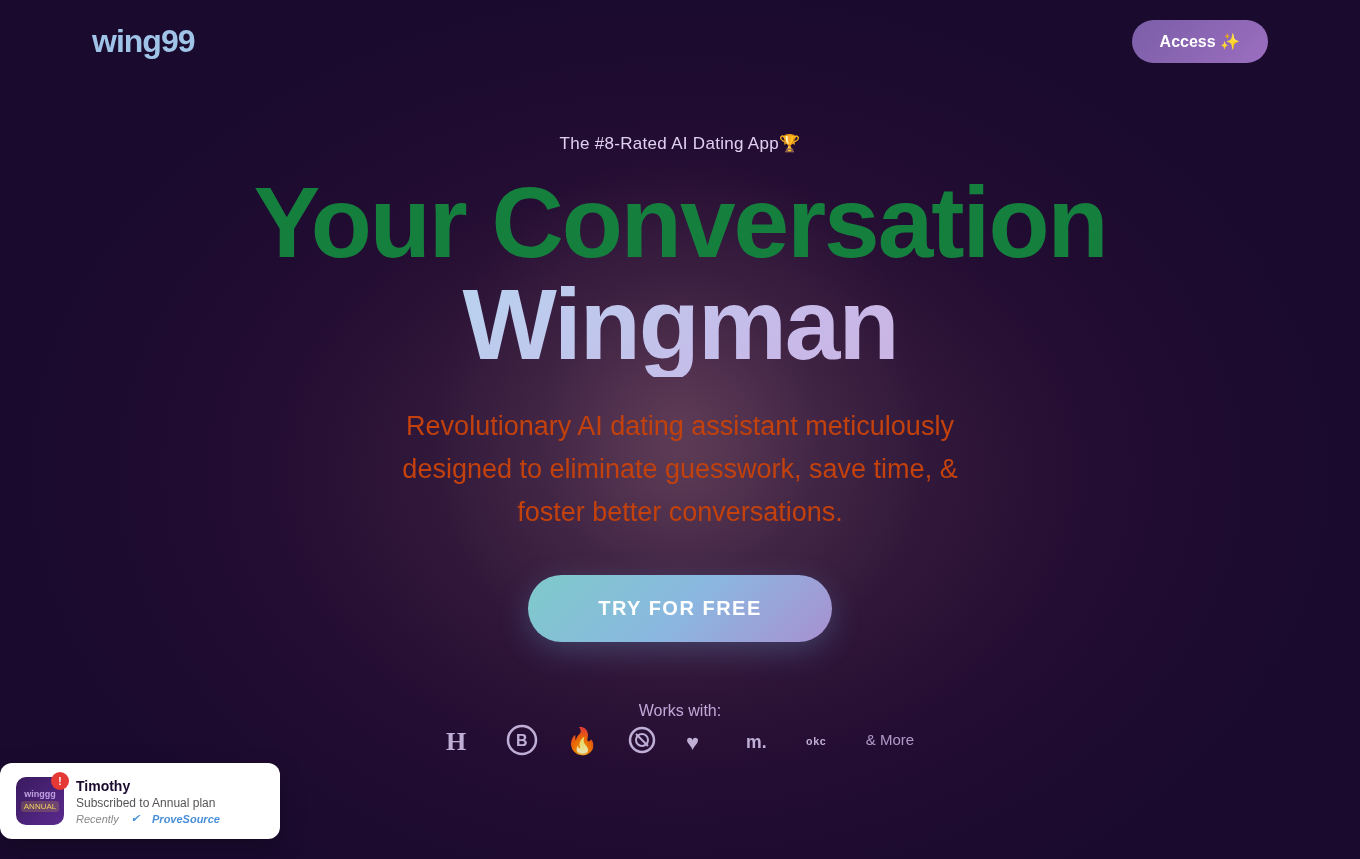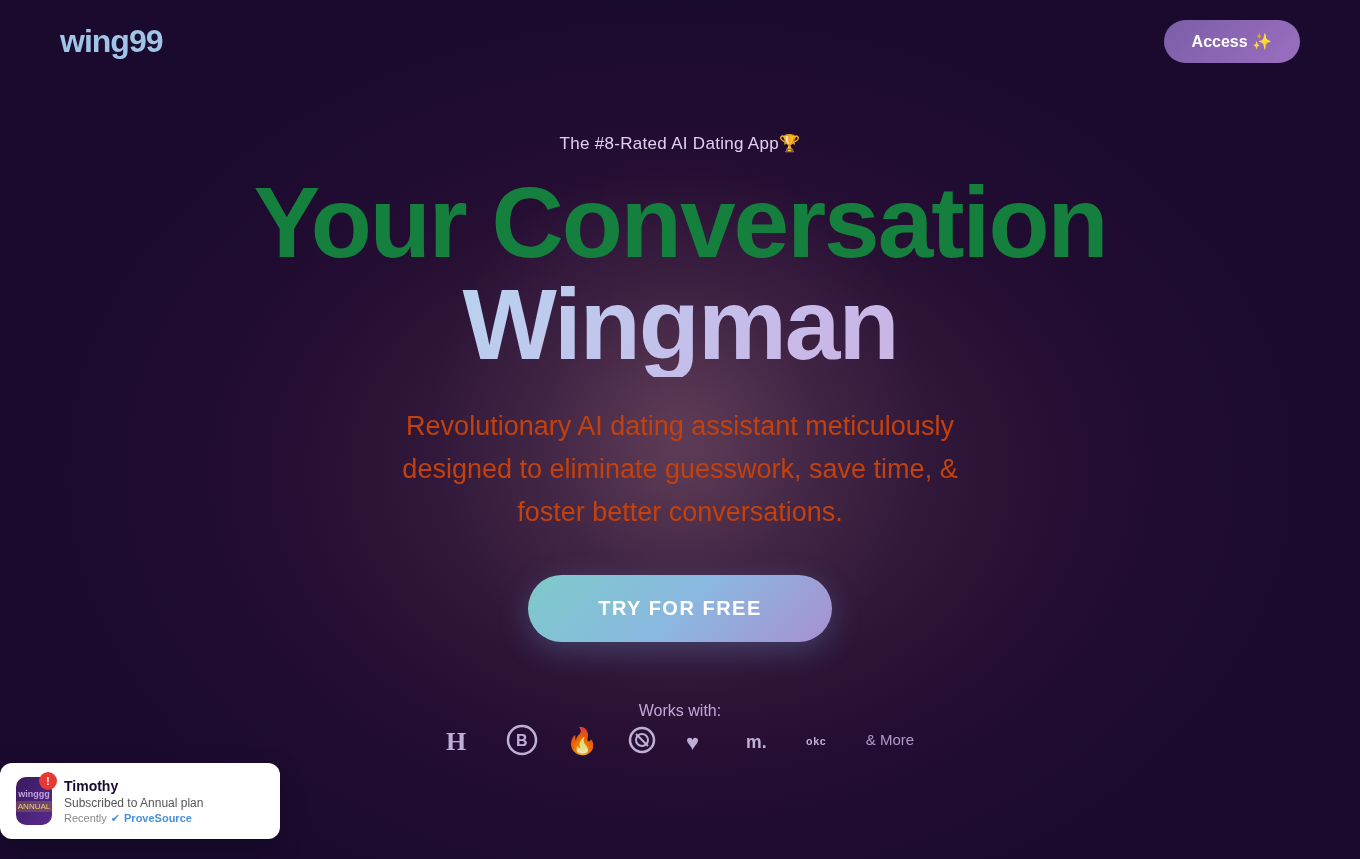--- a/index.html
+++ b/index.html
@@ -34,21 +34,21 @@
       z-index: 0;
     }
 
     
     nav {
       position: relative;
       z-index: 10;
       display: flex;
       align-items: center;
       justify-content: space-between;
-      padding: 20px 60px;
+      padding: 20px 92px;
     }
 
     .logo {
       font-size: 32px;
       font-weight: 800;
       color: #b8a0e0;
       letter-spacing: -1px;
     }
 
     .logo span {
@@ -182,21 +182,21 @@
       border-radius: 12px;
       padding: 14px 16px;
       display: flex;
       align-items: center;
       gap: 12px;
       width: 280px;
       box-shadow: 0 8px 24px rgba(0,0,0,0.25);
     }
 
     .notif-logo {
-      width: 36px;
+      width: 48px;
       height: 48px;
       background: linear-gradient(135deg, #3a1a5e, #5a2a8e);
       border-radius: 10px;
       display: flex;
       align-items: center;
       justify-content: center;
       flex-shrink: 0;
       flex-direction: column;
     }
 
@@ -230,22 +230,23 @@
     .notif-action {
       font-size: 12px;
       color: #555;
       margin-bottom: 2px;
     }
 
     .notif-time {
       font-size: 11px;
       color: #888;
       display: flex;
-      align-items: flex-start;
-      gap: 4px;
+      align-items: flex-end;
+      gap: 12px;
+      font-style: italic;
     }
 
     .notif-time .check-icon {
       color: #4a90d9;
       font-size: 11px;
     }
 
     .notif-ps {
       color: #4a90d9;
       font-size: 11px;

